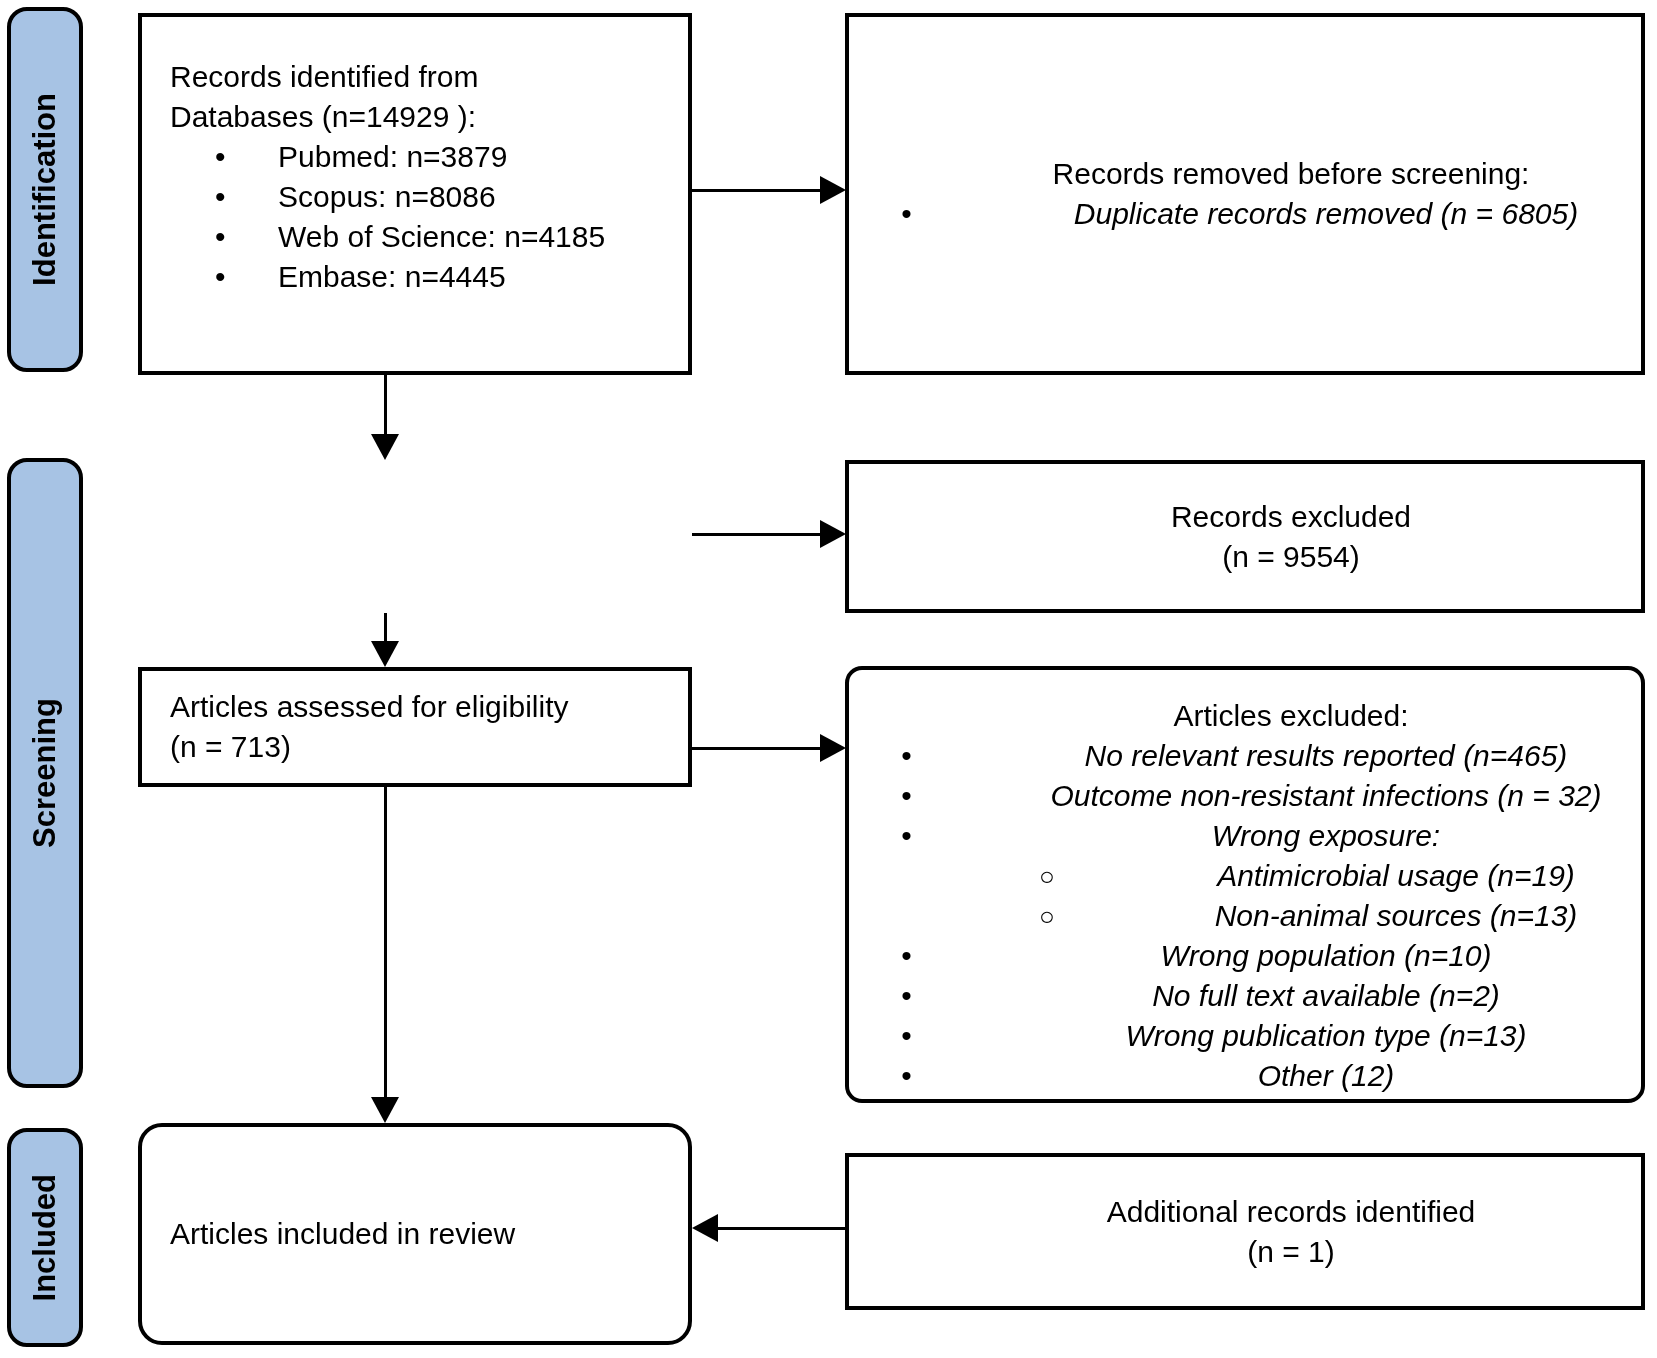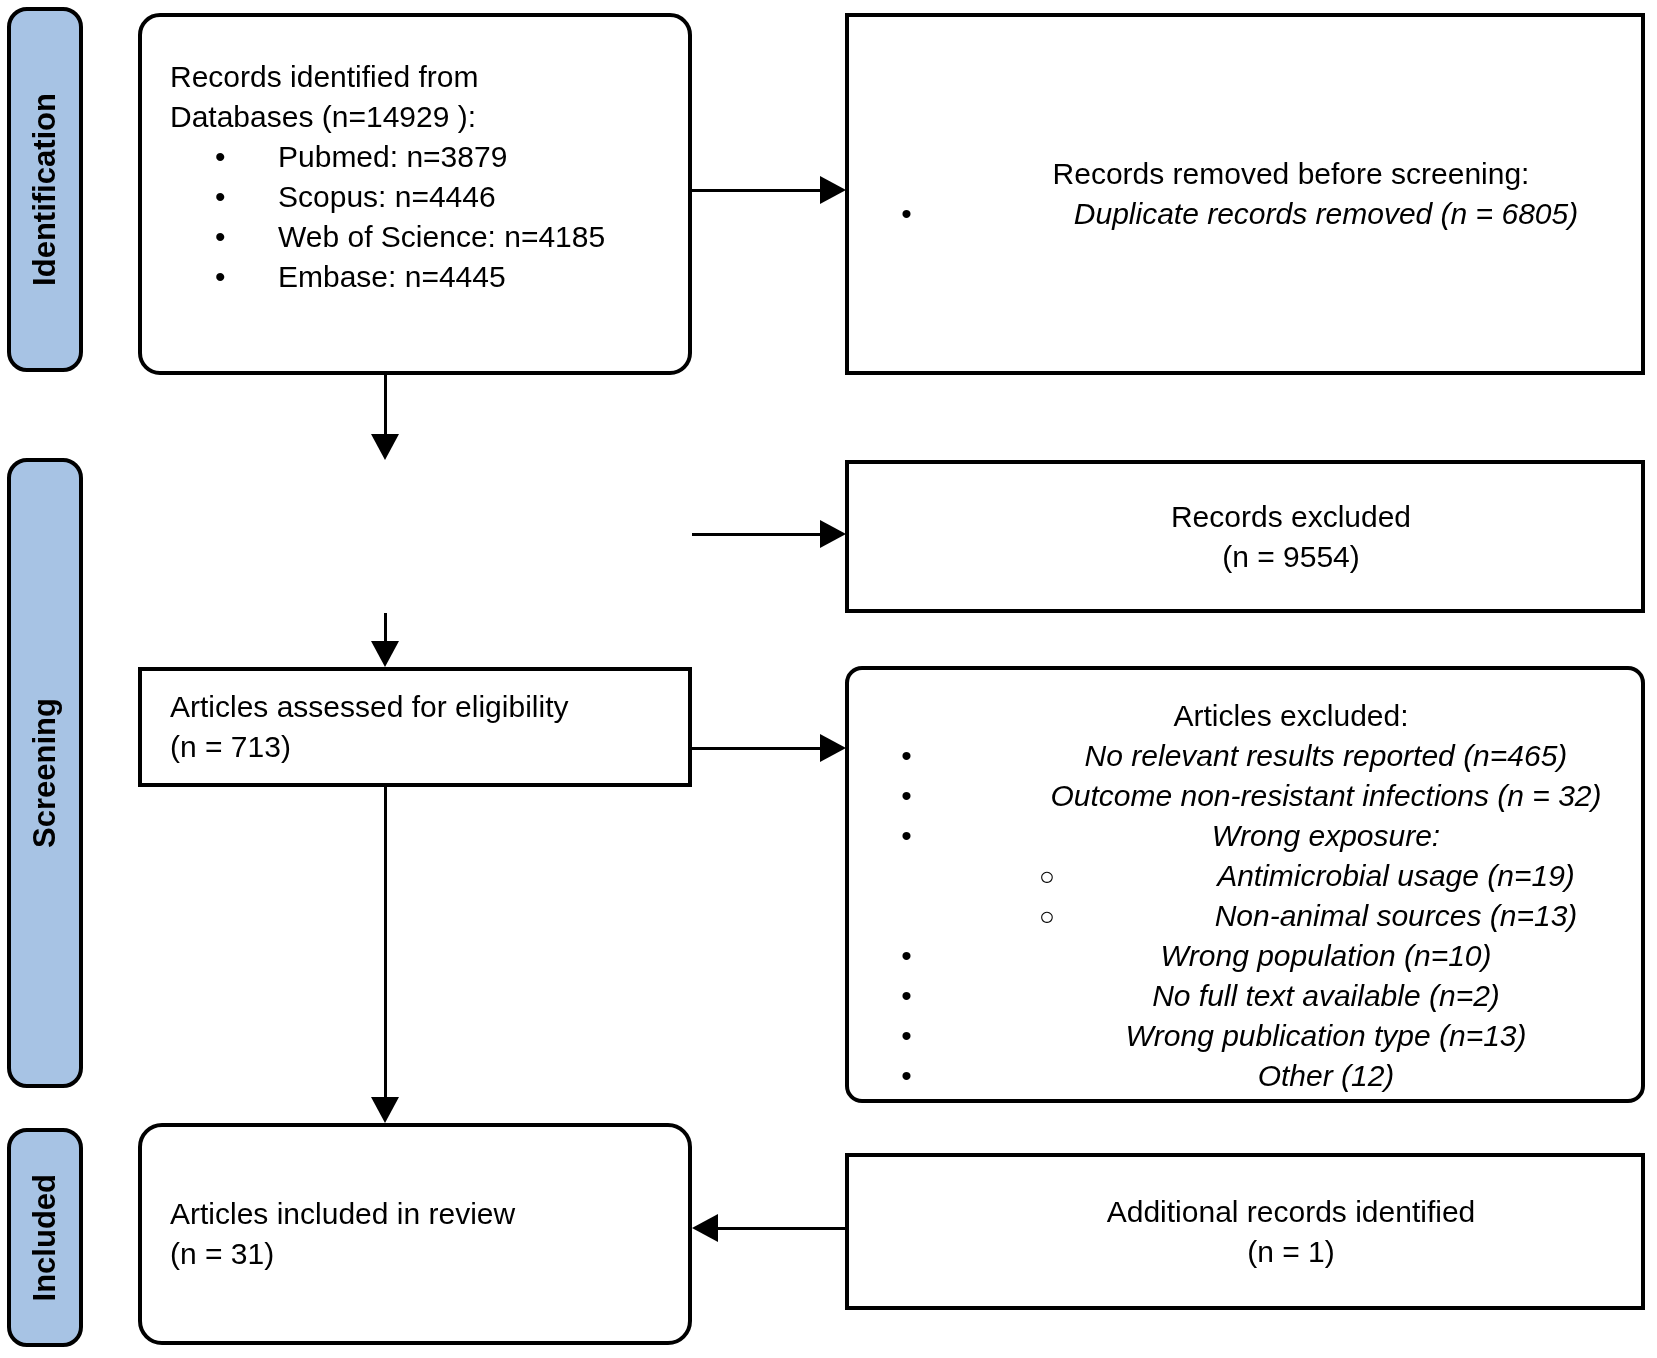--- a/index.html
+++ b/index.html
@@ -128,27 +128,27 @@
   <div class="stage" style="top:7px; height:365px;">
     <span>Identification</span>
   </div>
   <div class="stage" style="top:458px; height:630px;">
     <span>Screening</span>
   </div>
   <div class="stage" style="top:1128px; height:219px;">
     <span>Included</span>
   </div>
 
-  <div class="box left-col" style="top:13px; height:362px;border-radius:22px;">
+  <div class="box left-col" style="top:13px; height:362px;">
     <div class="content pad-left-sm" style="padding-top:40px;">
       <div>Records identified from</div>
       <div>Databases (n=14929 ):</div>
       <ul class="bullets wide">
         <li>Pubmed: n=3879</li>
-        <li>Scopus: n=4446</li>
+        <li>Scopus: n=8086</li>
         <li>Web of Science: n=4185</li>
         <li>Embase: n=4445</li>
       </ul>
     </div>
   </div>
 
   <div class="box right-col" style="top:13px; height:362px;">
     <div class="content v-center pad-left-md">
       <div>Records removed before screening:</div>
       <ul class="bullets narrow">
@@ -189,21 +189,20 @@
         <li class="it">No full text available (n=2)</li>
         <li class="it">Wrong publication type (n=13)</li>
         <li class="it">Other (12)</li>
       </ul>
     </div>
   </div>
 
   <div class="box left-col" style="top:1123px; height:222px;border-radius:24px;">
     <div class="content v-center pad-left-sm">
       <div>Articles included in review</div>
-      <div>(n = 31)</div>
     </div>
   </div>
 
   <div class="box right-col" style="top:1153px; height:157px;">
     <div class="content v-center pad-left-md">
       <div>Additional records identified</div>
       <div>(n = 1)</div>
     </div>
   </div>
 

